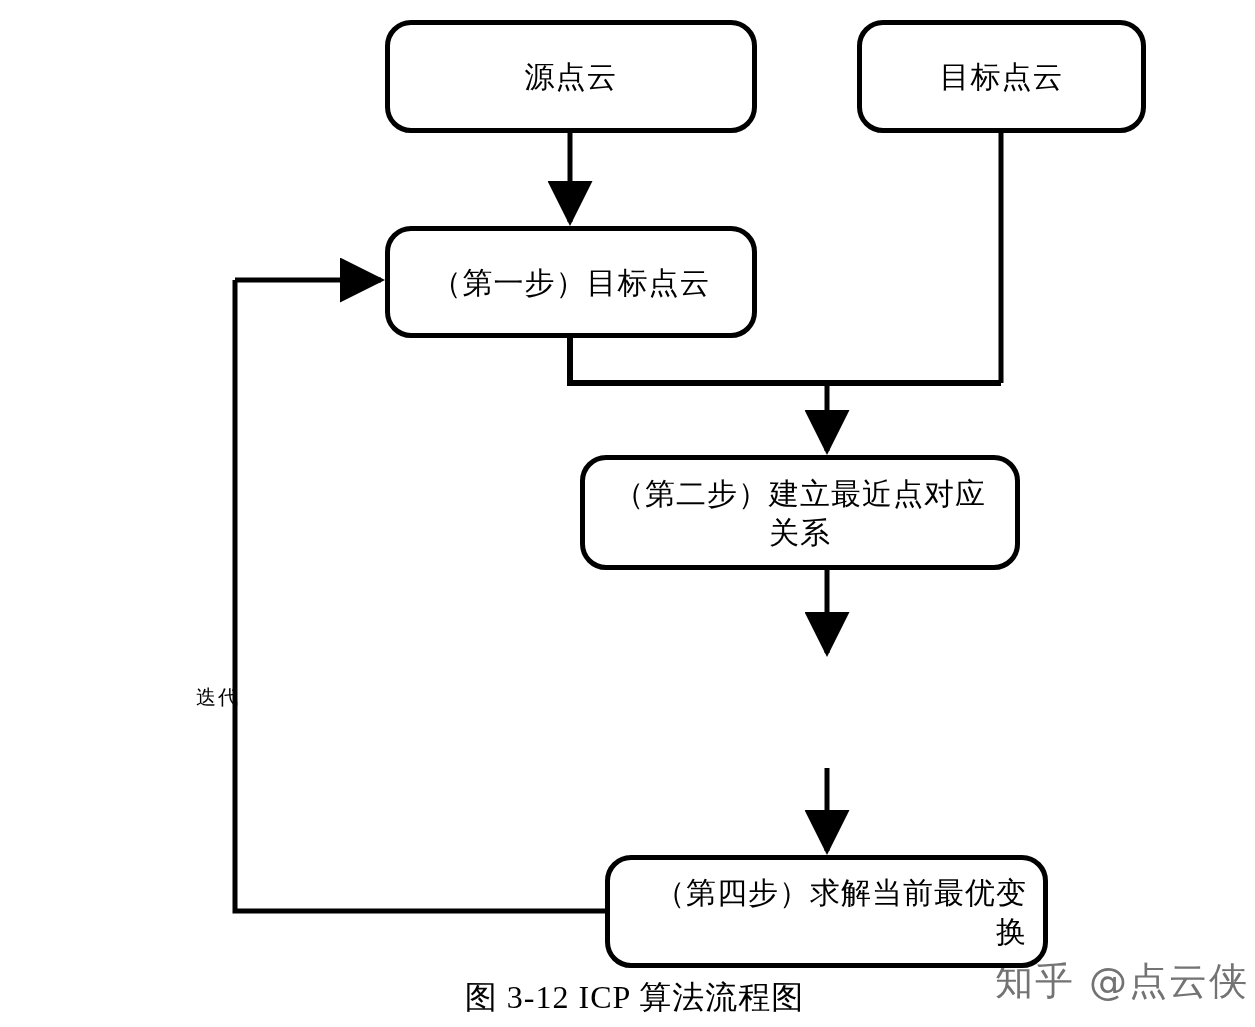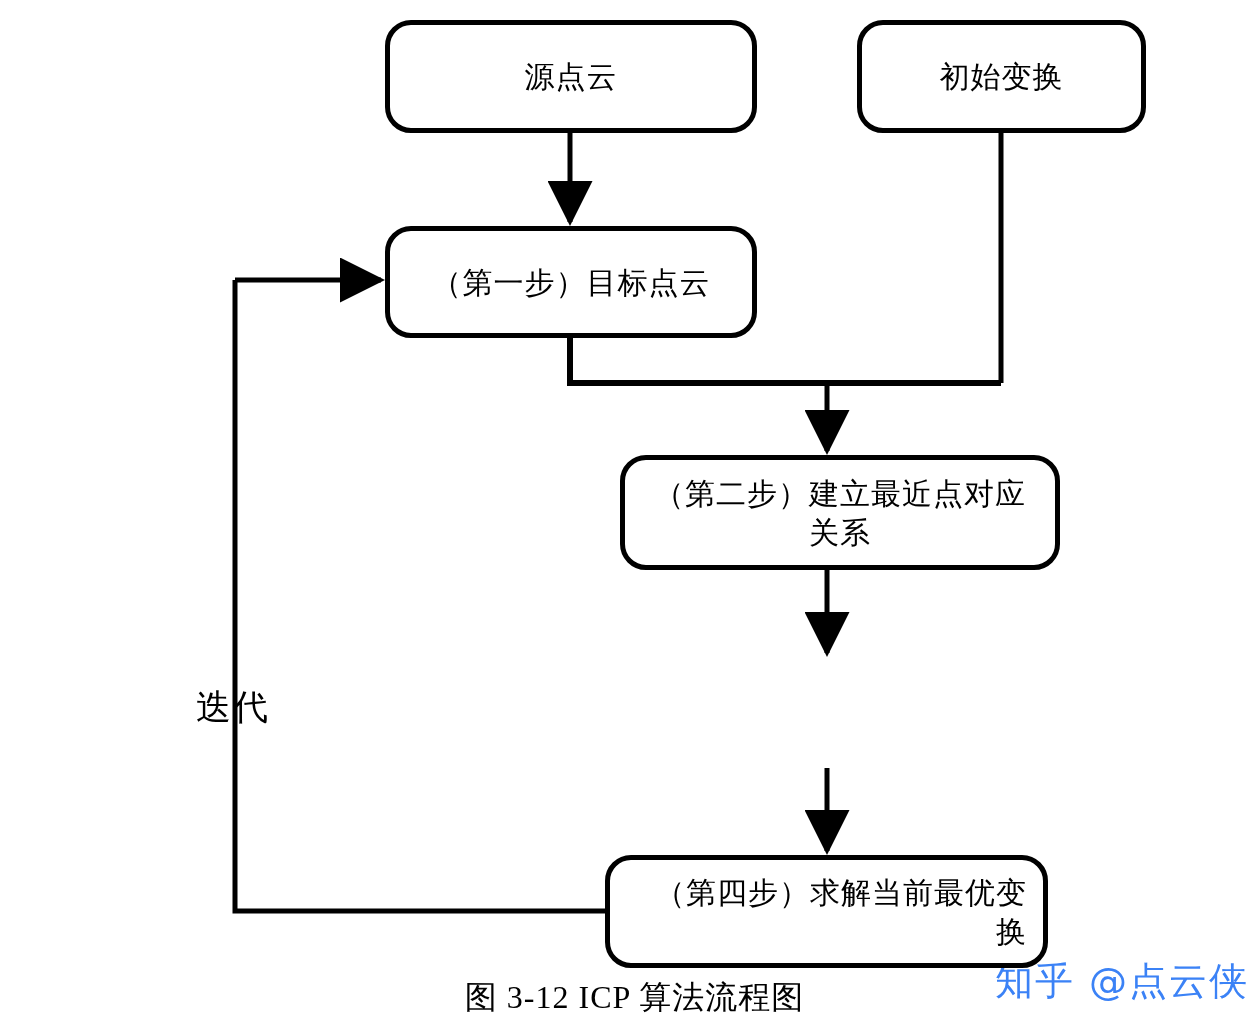--- a/index.html
+++ b/index.html
@@ -33,39 +33,39 @@
     text-align:center;
     line-height:1.30;
     font-size:30px;
     letter-spacing:1px;
     padding:4px 14px;
     z-index:2;
   }
   .node .txt{display:block;width:100%;}
   .loop-label{
     position:absolute;
-    font-size:35px;
+    font-size:20px;
     letter-spacing:2px;
     z-index:3;
     background:transparent;
     text-align:right;
   }
   .caption{
     position:absolute;
     left:0;
     width:100%;
     text-align:center;
     font-size:32px;
     letter-spacing:1px;
     z-index:3;
   }
   .watermark{
     position:absolute;
     font-size:38px;
-    color:#3b82f6;
+    color:#737373;
     letter-spacing:2px;
     z-index:1;
     white-space:nowrap;
     font-family:"DejaVu Sans","Liberation Sans",sans-serif;
   }
 </style>
 </head>
 <body>
 
 <div id="canvas">
@@ -102,28 +102,28 @@
       <path d="M605,911 L235,911 L235,280" fill="none" stroke="#000000" stroke-width="5"></path>
       <line x1="235" y1="280" x2="381" y2="280" stroke="#000000" stroke-width="5" marker-end="url(#arrowhead)"></line>
     </g>
   </svg>
 
   <div class="node" style="left:385px; top:20px; width:372px; height:113px;">
     <span class="txt">源点云</span>
   </div>
 
   <div class="node" style="left:857px; top:20px; width:289px; height:113px;">
-    <span class="txt">初始变换</span>
+    <span class="txt">目标点云</span>
   </div>
 
   <div class="node" style="left:385px; top:226px; width:372px; height:112px;">
     <span class="txt">（第一步）目标点云</span>
   </div>
 
-  <div class="node" style="left:620px; top:455px; width:440px; height:115px; padding-left:24px; padding-right:24px;">
+  <div class="node" style="left:580px; top:455px; width:440px; height:115px; padding-left:24px; padding-right:24px;">
     <span class="txt">（第二步）建立最近点对应关系</span>
   </div>
 
 
   <div class="node" style="left:605px; top:855px; width:443px; height:113px; padding-left:24px; padding-right:16px;text-align:right;">
     <span class="txt">（第四步）求解当前最优变换</span>
   </div>
 
   <div class="loop-label" style="left:196px; top:684px;">迭代</div>
 

